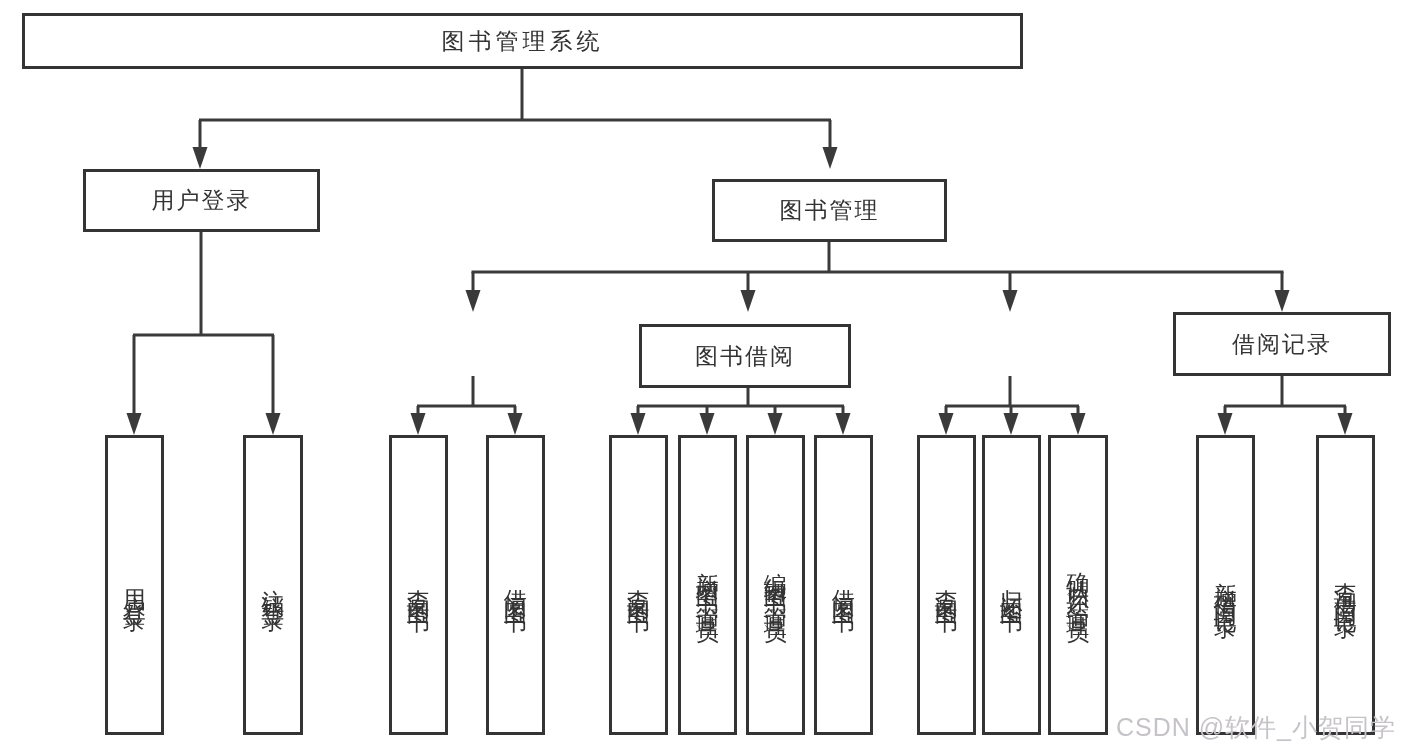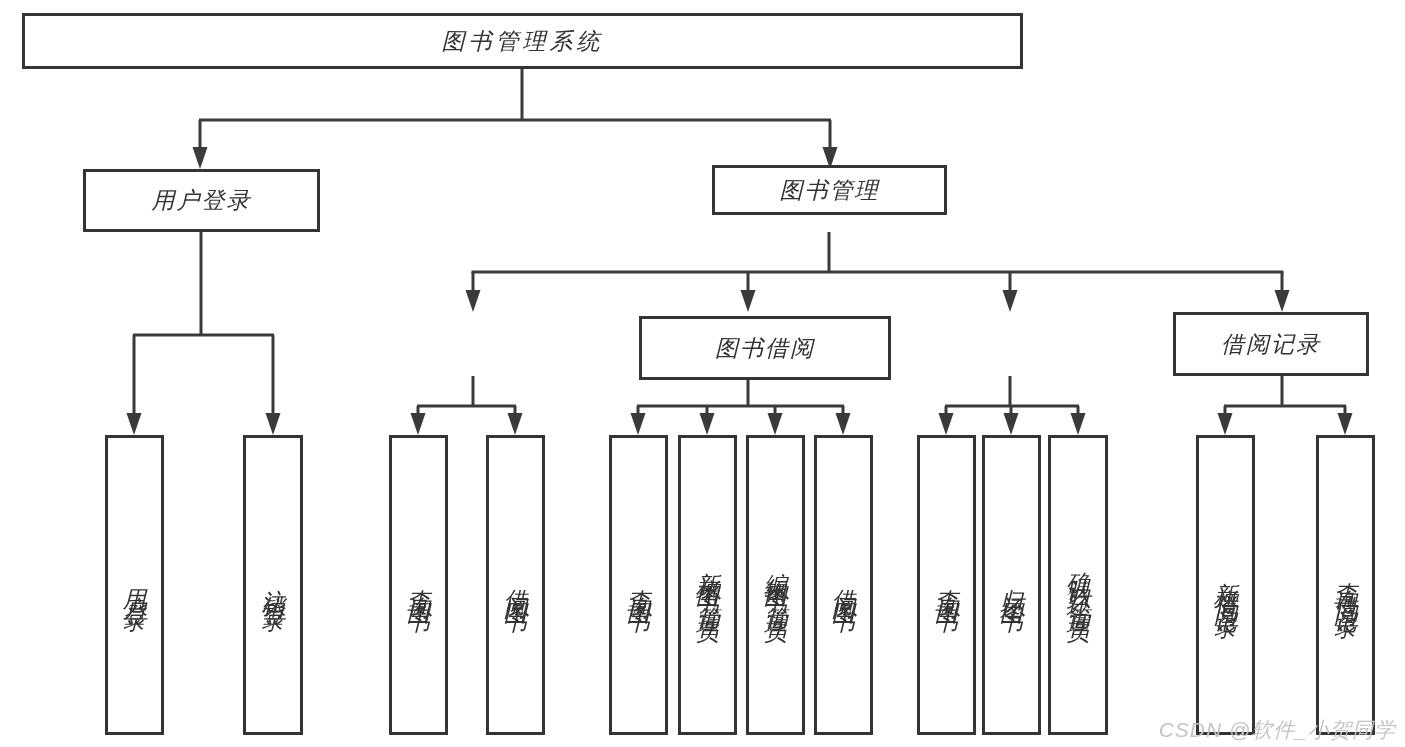--- a/index.html
+++ b/index.html
@@ -6,21 +6,20 @@
   html,body { background:#fff; }
   body {
     font-family:"Liberation Sans","DejaVu Sans",sans-serif;
     color:var(--text,#333333);
   }
   .stage {
     position:relative;
     width:1405px; height:747px;
     background:var(--bg,#ffffff);
     overflow:hidden;
-    font-style:italic;
   }
   .wires { position:absolute; left:0; top:0; z-index:1; }
   .wires line { stroke:var(--line,#3a3a3a); stroke-width:3; }
   .wires polygon { fill:var(--line,#3a3a3a); }
   .box {
     position:absolute; z-index:2;
     border:3px solid var(--border,#343434);
     background:#fff;
     display:flex; align-items:center; justify-content:center;
     font-size:23px; letter-spacing:2px;
@@ -31,21 +30,21 @@
   .vbox span {
     writing-mode:vertical-rl;
     text-orientation:mixed;
     letter-spacing:7px;
     line-height:1.15;
     white-space:nowrap;
   }
   .watermark {
     position:absolute; z-index:5;
     right:9px; bottom:3px;
-    font-size:21px; letter-spacing:1px;
+    font-size:25px; letter-spacing:1px;
     color:var(--wm,#c5c2c7);
   }
 </style>
 </head>
 <body>
 
 <div class="stage">
 
   <svg class="wires" width="1405" height="747" viewBox="0 0 1405 747">
 
@@ -123,28 +122,28 @@
     </g>
   </svg>
 
   <div class="box root-box" style="left:22px;top:13px;width:1001px;height:56px">
     <span>图书管理系统</span>
   </div>
 
   <div class="box" style="left:83px;top:169px;width:237px;height:63px">
     <span>用户登录</span>
   </div>
-  <div class="box" style="left:712px;top:165px;width:235px;height:50px">
+  <div class="box" style="left:712px;top:179px;width:235px;height:63px">
     <span>图书管理</span>
   </div>
 
-  <div class="box" style="left:639px;top:316px;width:252px;height:64px">
+  <div class="box" style="left:639px;top:324px;width:212px;height:64px">
     <span>图书借阅</span>
   </div>
-  <div class="box" style="left:1173px;top:312px;width:196px;height:64px">
+  <div class="box" style="left:1173px;top:312px;width:218px;height:64px">
     <span>借阅记录</span>
   </div>
 
   <div class="box vbox" style="left:105px;top:435px;width:59px;height:300px">
     <span>用户登录</span>
   </div>
   <div class="box vbox" style="left:243px;top:435px;width:60px;height:300px">
     <span>注销登录</span>
   </div>
 

